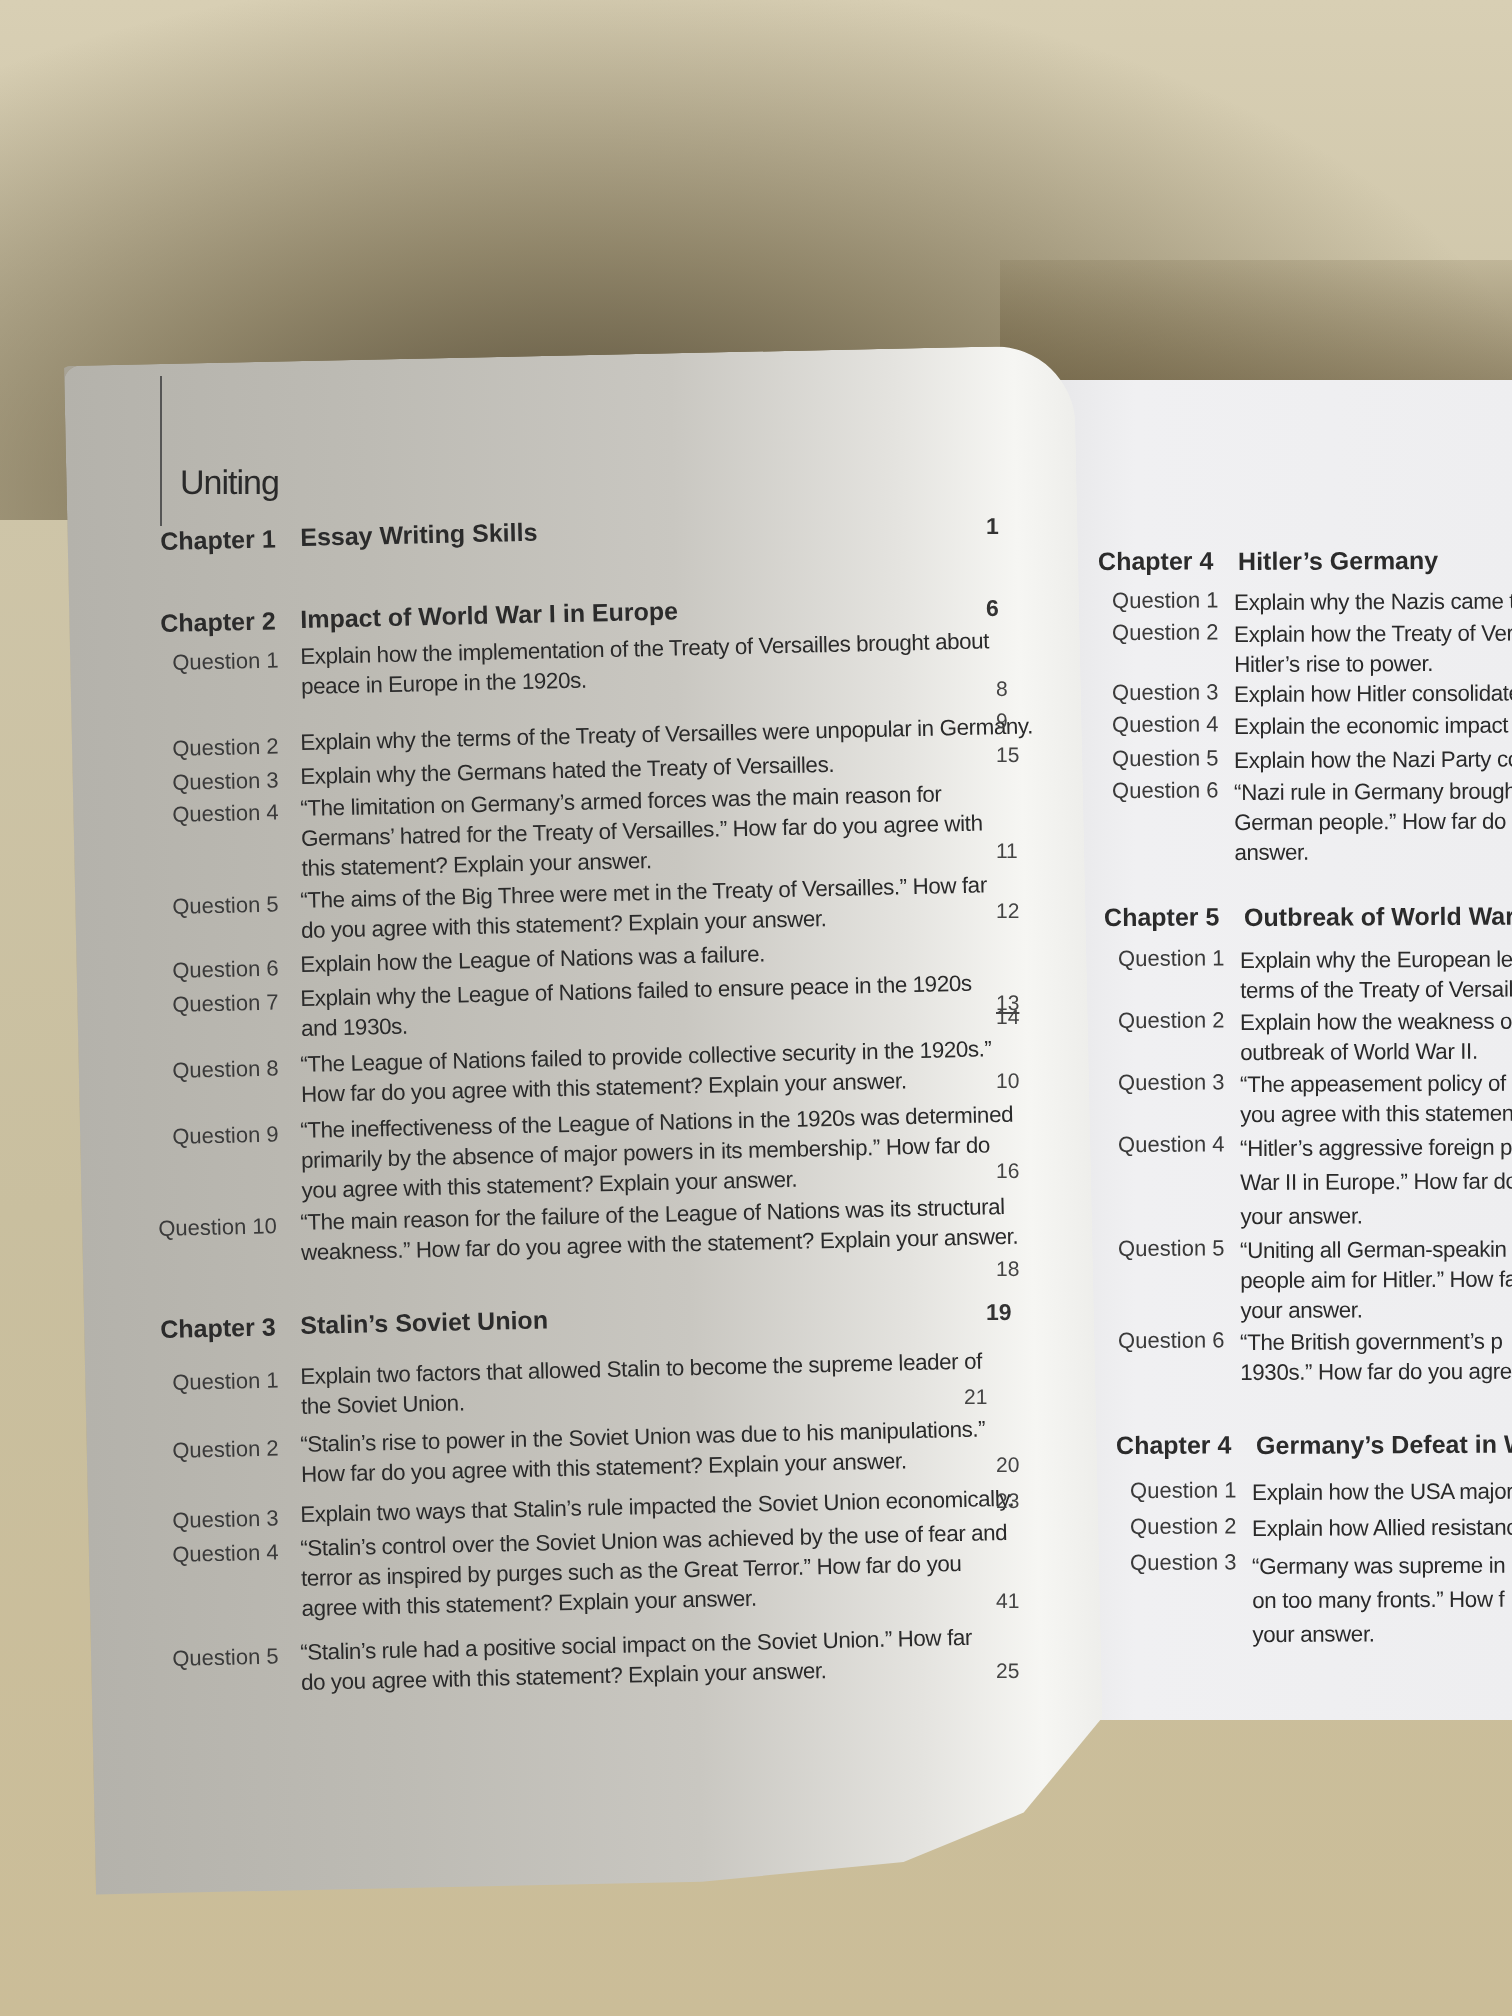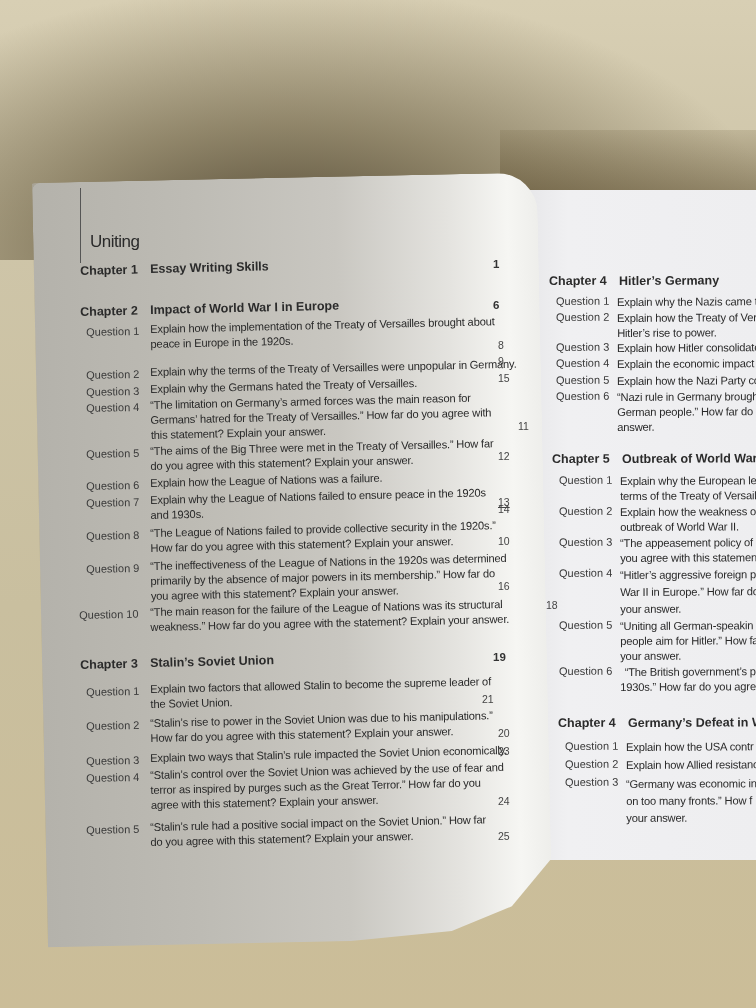--- a/index.html
+++ b/index.html
@@ -81,21 +81,21 @@
     <div class="entry q-text rotL" style="position: absolute; left: 150px; top: 382px; width: 360px;">
       <div style="white-space: nowrap;">Explain why the Germans hated the Treaty of Versailles.</div>
     </div>
     <div class="entry pg" style="position: absolute; left: 498px; top: 372px;">15</div>
     <div class="entry q-label rotL" style="position: absolute; left: 86px; top: 402px;">Question 4</div>
     <div class="entry q-text rotL" style="position: absolute; left: 150px; top: 398px; width: 360px;">
       <div style="white-space: nowrap;">“The limitation on Germany’s armed forces was the main reason for</div>
       <div style="white-space: nowrap;">Germans’ hatred for the Treaty of Versailles.” How far do you agree with</div>
       <div style="white-space: nowrap;">this statement? Explain your answer.</div>
     </div>
-    <div class="entry pg" style="position: absolute; left: 518px; top: 420px;">11</div>
+    <div class="entry pg" style="position: absolute; left: 498px; top: 420px;">11</div>
     <div class="entry q-label rotL" style="position: absolute; left: 86px; top: 448px;">Question 5</div>
     <div class="entry q-text rotL" style="position: absolute; left: 150px; top: 444px; width: 360px;">
       <div style="white-space: nowrap;">“The aims of the Big Three were met in the Treaty of Versailles.” How far</div>
       <div style="white-space: nowrap;">do you agree with this statement? Explain your answer.</div>
     </div>
     <div class="entry pg" style="position: absolute; left: 498px; top: 450px;">12</div>
     <div class="entry q-label rotL" style="position: absolute; left: 86px; top: 480px;">Question 6</div>
     <div class="entry q-text rotL" style="position: absolute; left: 150px; top: 476px; width: 360px;">
       <div style="white-space: nowrap;">Explain how the League of Nations was a failure.</div>
     </div>
@@ -117,21 +117,21 @@
       <div style="white-space: nowrap;">“The ineffectiveness of the League of Nations in the 1920s was determined</div>
       <div style="white-space: nowrap;">primarily by the absence of major powers in its membership.” How far do</div>
       <div style="white-space: nowrap;">you agree with this statement? Explain your answer.</div>
     </div>
     <div class="entry pg" style="position: absolute; left: 498px; top: 580px;">16</div>
     <div class="entry q-label rotL" style="position: absolute; left: 79px; top: 609px;">Question 10</div>
     <div class="entry q-text rotL" style="position: absolute; left: 150px; top: 605px; width: 360px;">
       <div style="white-space: nowrap;">“The main reason for the failure of the League of Nations was its structural</div>
       <div style="white-space: nowrap;">weakness.” How far do you agree with the statement? Explain your answer.</div>
     </div>
-    <div class="entry pg" style="position: absolute; left: 498px; top: 599px; margin-left: 48px;">18</div>
+    <div class="entry pg" style="position: absolute; left: 498px; top: 629px;">18</div>
     <div class="entry chap-label rotL" style="position: absolute; left: 80px; top: 658px;">Chapter 3</div>
     <div class="entry chap-title rotL" style="position: absolute; left: 150px; top: 656px;">Stalin’s Soviet Union</div>
     <div class="entry pg-bold" style="position: absolute; left: 493px; top: 651px;">19</div>
     <div class="entry q-label rotL" style="position: absolute; left: 86px; top: 686px;">Question 1</div>
     <div class="entry q-text rotL" style="position: absolute; left: 150px; top: 682px; width: 360px;">
       <div style="white-space: nowrap;">Explain two factors that allowed Stalin to become the supreme leader of</div>
       <div style="white-space: nowrap;">the Soviet Union.</div>
     </div>
     <div class="entry pg" style="position: absolute; left: 482px; top: 693px;">21</div>
     <div class="entry q-label rotL" style="position: absolute; left: 86px; top: 720px;">Question 2</div>
@@ -144,21 +144,21 @@
     <div class="entry q-text rotL" style="position: absolute; left: 150px; top: 751px; width: 360px;">
       <div style="white-space: nowrap;">Explain two ways that Stalin’s rule impacted the Soviet Union economically.</div>
     </div>
     <div class="entry pg" style="position: absolute; left: 498px; top: 745px;">23</div>
     <div class="entry q-label rotL" style="position: absolute; left: 86px; top: 772px;">Question 4</div>
     <div class="entry q-text rotL" style="position: absolute; left: 150px; top: 768px; width: 360px;">
       <div style="white-space: nowrap;">“Stalin’s control over the Soviet Union was achieved by the use of fear and</div>
       <div style="white-space: nowrap;">terror as inspired by purges such as the Great Terror.” How far do you</div>
       <div style="white-space: nowrap;">agree with this statement? Explain your answer.</div>
     </div>
-    <div class="entry pg" style="position: absolute; left: 498px; top: 795px;">24</div>
+    <div class="entry pg" style="position: absolute; left: 498px; top: 795px;">41</div>
     <div class="entry q-label rotL" style="position: absolute; left: 86px; top: 824px;">Question 5</div>
     <div class="entry q-text rotL" style="position: absolute; left: 150px; top: 820px; width: 360px;">
       <div style="white-space: nowrap;">“Stalin’s rule had a positive social impact on the Soviet Union.” How far</div>
       <div style="white-space: nowrap;">do you agree with this statement? Explain your answer.</div>
     </div>
     <div class="entry pg" style="position: absolute; left: 498px; top: 830px;">25</div>
     <div class="entry chap-label rotR" style="position: absolute; left: 549px; top: 274px;">Chapter 4</div>
     <div class="entry chap-title rotR" style="position: absolute; left: 619px; top: 274px; white-space: nowrap;">Hitler’s Germany</div>
     <div class="entry chap-label rotR" style="position: absolute; left: 552px; top: 452px; text-align: center;">Chapter 5</div>
     <div class="entry chap-title rotR" style="position: absolute; left: 622px; top: 452px; white-space: nowrap;">Outbreak of World War II i</div>
@@ -214,31 +214,31 @@
       <div>War II in Europe.” How far do</div>
       <div>your answer.</div>
     </div>
     <div class="entry q-label rotR" style="position: absolute; left: 559px; top: 619px;">Question 5</div>
     <div class="entry q-text rotR" style="position: absolute; left: 620px; top: 619px; line-height: 15px; white-space: nowrap;">
       <div>“Uniting all German-speakin</div>
       <div>people aim for Hitler.” How fa</div>
       <div>your answer.</div>
     </div>
     <div class="entry q-label rotR" style="position: absolute; left: 559px; top: 665px;">Question 6</div>
-    <div class="entry q-text rotR" style="position: absolute; left: 620px; top: 665px; line-height: 15px; white-space: nowrap; text-align: right;">
+    <div class="entry q-text rotR" style="position: absolute; left: 620px; top: 665px; line-height: 15px; white-space: nowrap;">
       <div>“The British government’s p</div>
       <div>1930s.” How far do you agre</div>
     </div>
     <div class="entry q-label rotR" style="position: absolute; left: 565px; top: 740px;">Question 1</div>
     <div class="entry q-text rotR" style="position: absolute; left: 626px; top: 740px; line-height: 15px; white-space: nowrap;">
-      <div>Explain how the USA contr</div>
+      <div>Explain how the USA major</div>
     </div>
     <div class="entry q-label rotR" style="position: absolute; left: 565px; top: 758px;">Question 2</div>
     <div class="entry q-text rotR" style="position: absolute; left: 626px; top: 758px; line-height: 15px; white-space: nowrap;">
       <div>Explain how Allied resistanc</div>
     </div>
     <div class="entry q-label rotR" style="position: absolute; left: 565px; top: 776px;">Question 3</div>
     <div class="entry q-text rotR" style="position: absolute; left: 626px; top: 776px; line-height: 17px; white-space: nowrap;">
-      <div>“Germany was economic in</div>
+      <div>“Germany was supreme in</div>
       <div>on too many fronts.” How f</div>
       <div>your answer.</div>
     </div>
   </div>
 
 </body></html>

